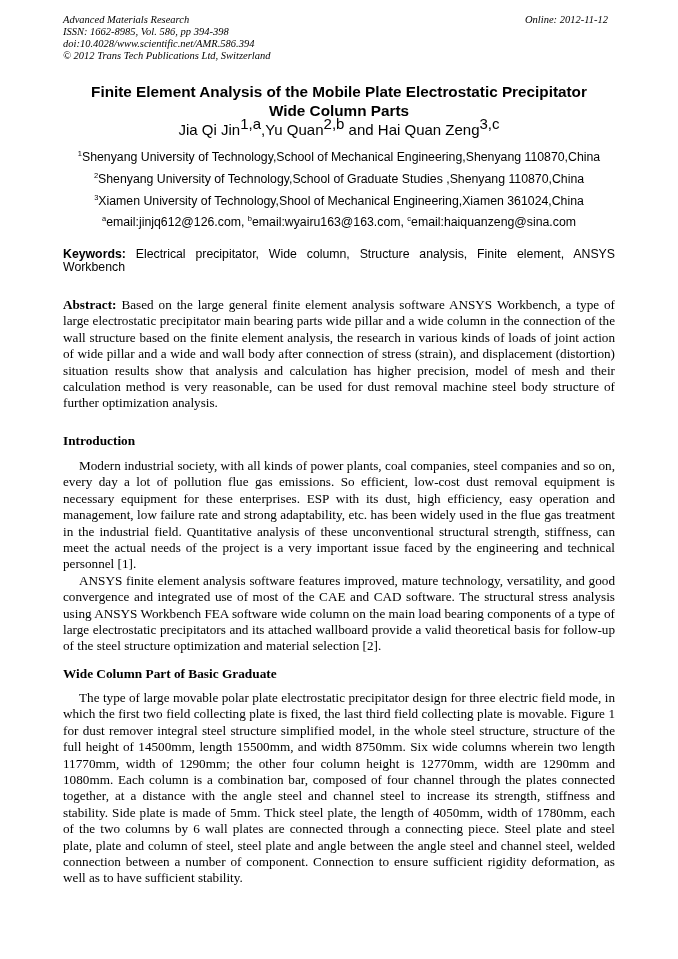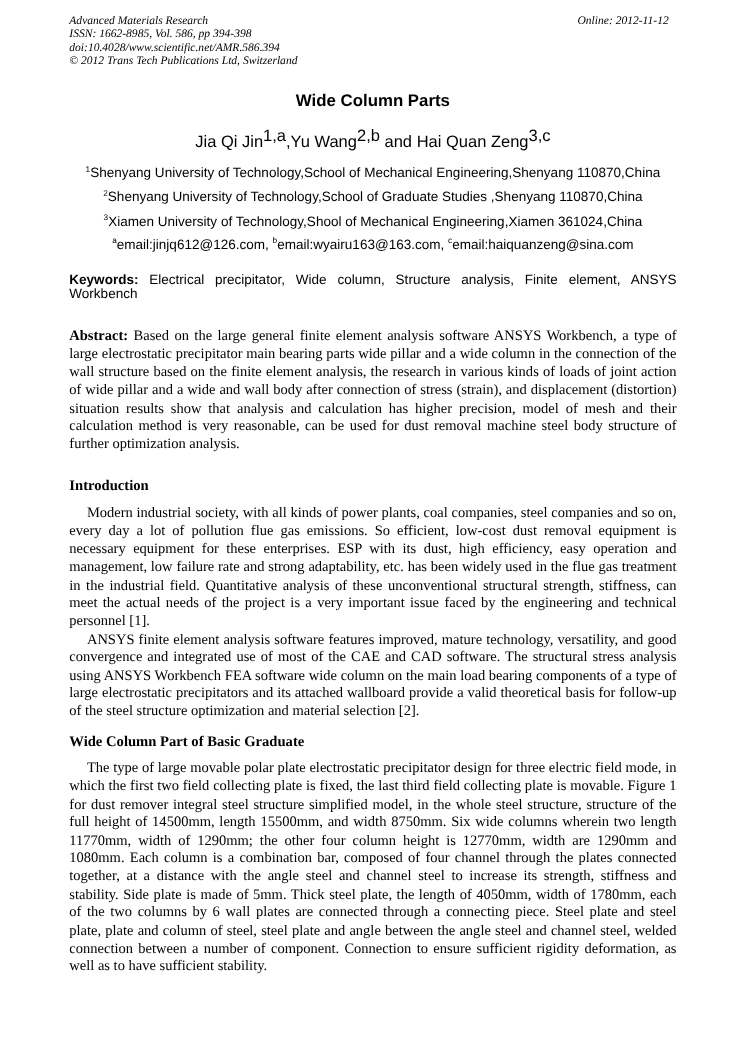--- a/index.html
+++ b/index.html
@@ -24,25 +24,26 @@
 
 <div class="hdr hdr-left">
   <div>Advanced Materials Research</div>
   <div>ISSN: 1662-8985, Vol. 586, pp 394-398</div>
   <div>doi:10.4028/www.scientific.net/AMR.586.394</div>
   <div>© 2012 Trans Tech Publications Ltd, Switzerland</div>
 </div>
 <div class="hdr hdr-right">Online: 2012-11-12</div>
 
 <div class="title">
+  <div>Finite Element Analysis of the Mobile Plate Electrostatic Precipitator</div>
   <div>Wide Column Parts</div>
 </div>
 
 <div class="authors">
-  <span>Jia Qi Jin</span><sup>1,a</sup><span>,</span><span>Yu Wang</span><sup>2,b</sup><span style="white-space:pre"> and </span><span>Hai Quan Zeng</span><sup>3,c</sup>
+  <span>Jia Qi Jin</span><sup>1,a</sup><span>,</span><span>Yu Quan</span><sup>2,b</sup><span style="white-space:pre"> and </span><span>Hai Quan Zeng</span><sup>3,c</sup>
 </div>
 
 <div class="affil" style="top:150px">
   <sup>1</sup><span>Shenyang University of Technology,School of Mechanical Engineering,Shenyang 110870,China</span>
 </div>
 <div class="affil" style="top:172px">
   <sup>2</sup><span>Shenyang University of Technology,School of Graduate Studies ,Shenyang 110870,China</span>
 </div>
 <div class="affil" style="top:194px">
   <sup>3</sup><span>Xiamen University of Technology,Shool of Mechanical Engineering,Xiamen 361024,China</span>

